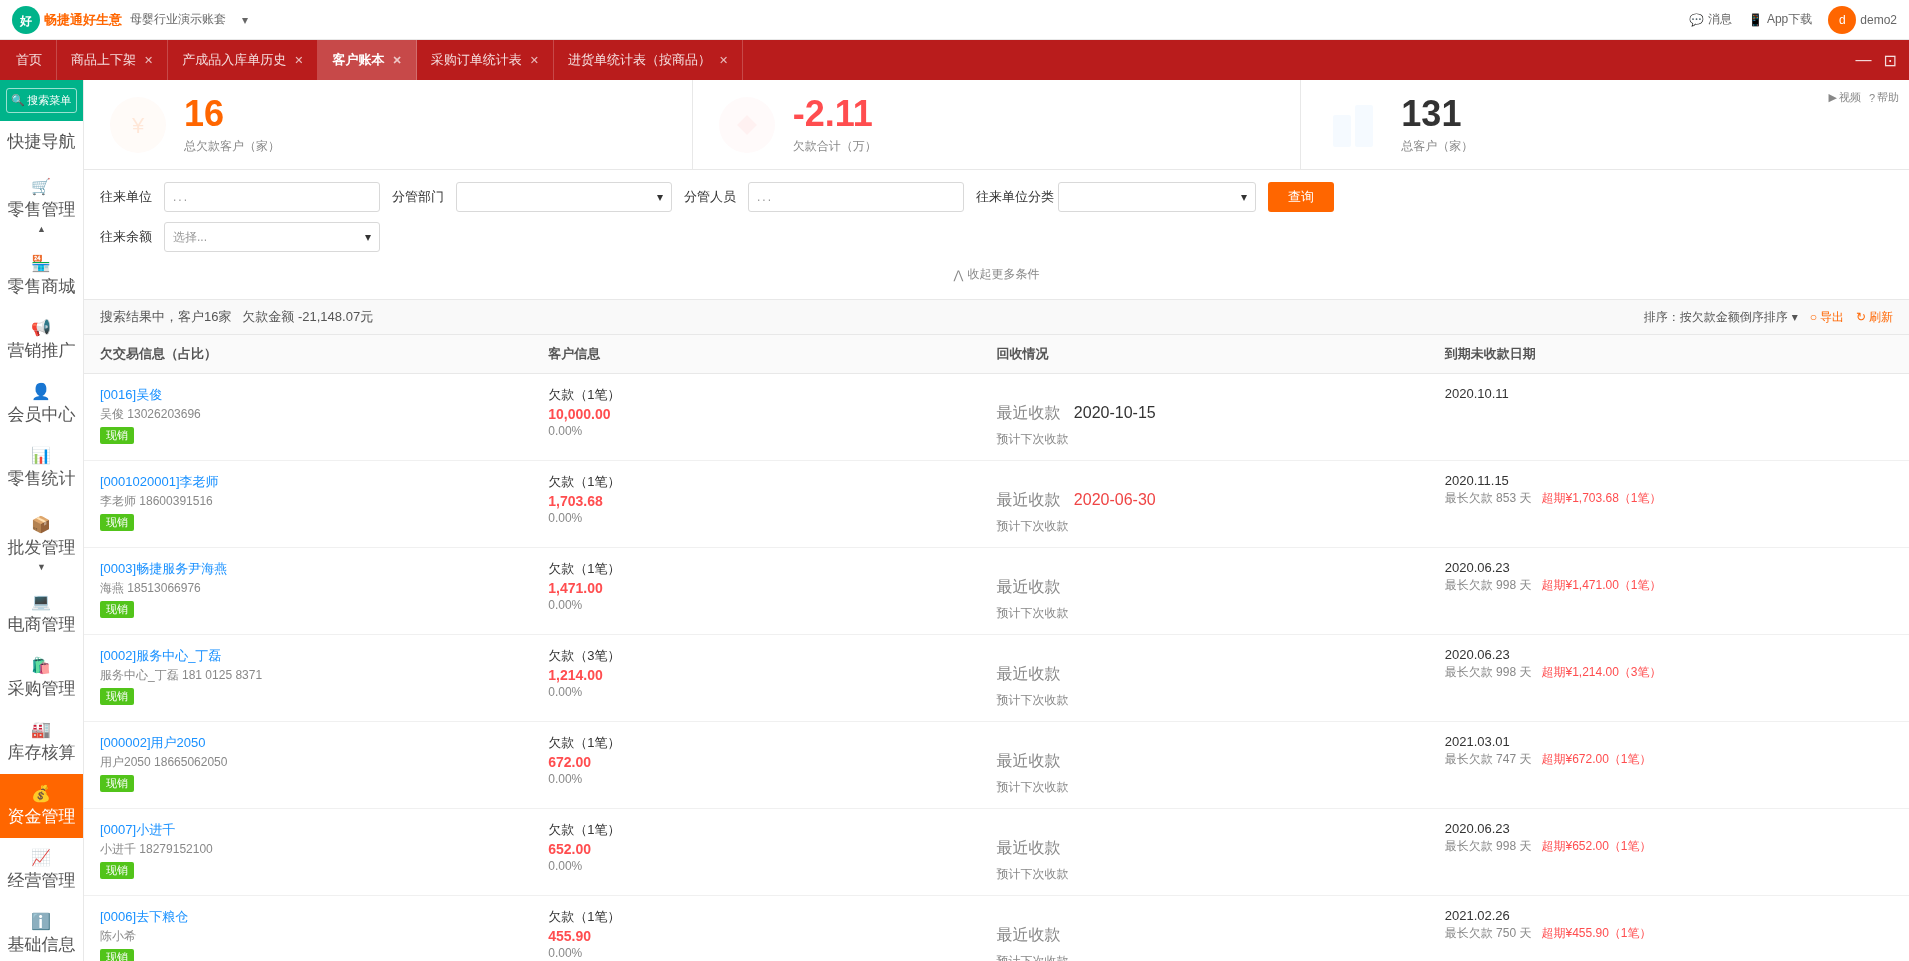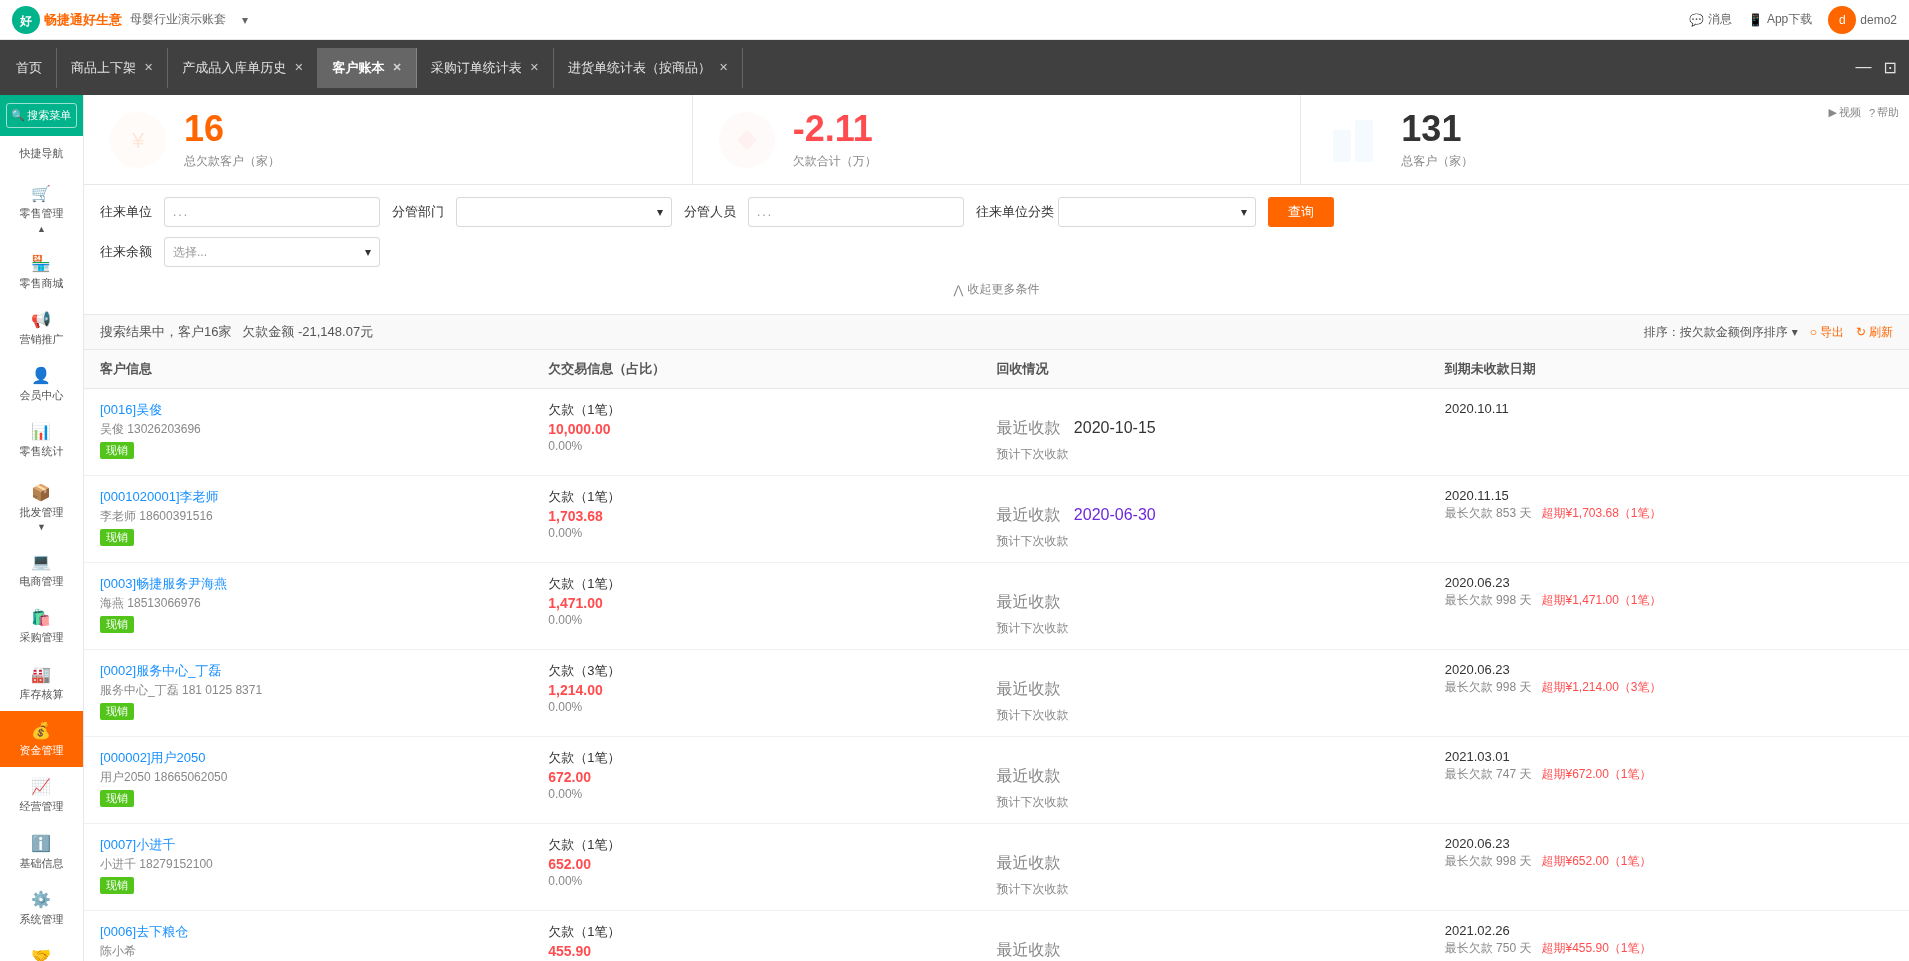--- a/index.html
+++ b/index.html
@@ -9,40 +9,40 @@
     .top-bar { display: flex; align-items: center; justify-content: space-between; background: #fff; height: 40px; padding: 0 12px; border-bottom: 1px solid #e8e8e8; }
     .top-bar-left { display: flex; align-items: center; gap: 8px; }
     .logo-area { display: flex; align-items: center; gap: 4px; }
     .logo-text { color: #ff6600; font-weight: bold; font-size: 13px; }
     .store-select { font-size: 12px; color: #666; cursor: pointer; display: flex; align-items: center; gap: 16px; }
     .top-bar-right { display: flex; align-items: center; gap: 16px; }
     .top-action { display: flex; align-items: center; gap: 4px; font-size: 12px; color: #666; cursor: pointer; }
     .avatar { width: 28px; height: 28px; border-radius: 50%; background: #ff6600; display: flex; align-items: center; justify-content: center; color: #fff; font-size: 12px; }
 
     
-    .nav-tabs { display: flex; align-items: center; background: #404040; height: 55px; padding: 0 8px; }
+    .nav-tabs { display: flex; align-items: center; background: #b91c1c; height: 40px; padding: 0 8px; }
     .nav-tab { display: flex; align-items: center; gap: 4px; padding: 0 14px; height: 40px; font-size: 13px; color: rgba(255,255,255,0.85); cursor: pointer; border-right: 1px solid rgba(255,255,255,0.2); white-space: nowrap; }
     .nav-tab:first-child { padding: 0 14px 0 8px; }
     .nav-tab.active { background: rgba(255,255,255,0.2); color: #fff; font-weight: bold; }
     .nav-tab .close-x { font-size: 11px; color: rgba(255,255,255,0.7); margin-left: 4px; }
     .nav-tab-spacer { flex: 1; }
     .nav-tab-actions { display: flex; gap: 4px; }
     .nav-tab-action { color: rgba(255,255,255,0.85); cursor: pointer; font-size: 16px; padding: 2px 4px; }
 
     
     .main-layout { display: flex; height: calc(100vh - 80px); }
 
     
     .sidebar { width: 84px; background: #fff; border-right: 1px solid #e8e8e8; display: flex; flex-direction: column; overflow-y: auto; }
     .sidebar-search { padding: 8px 6px; background: #00b38a; }
     .sidebar-search-btn { width: 100%; background: none; border: 1px solid rgba(255,255,255,0.6); color: #fff; border-radius: 3px; padding: 4px; font-size: 11px; cursor: pointer; display: flex; align-items: center; justify-content: center; gap: 2px; }
     .sidebar-item { padding: 10px 4px; text-align: center; cursor: pointer; font-size: 12px; color: #555; display: flex; flex-direction: column; align-items: center; gap: 3px; }
     .sidebar-item.active { background: #ff6600; color: #fff; }
     .sidebar-item .s-icon { font-size: 16px; }
-    .sidebar-item .s-label { font-size: 11px; line-height: 1.3; }
+    .sidebar-item .s-label { font-size: 17px; line-height: 1.3; }
     .sidebar-divider { height: 1px; background: #f0f0f0; margin: 2px 6px; }
 
     
     .content { flex: 1; overflow: auto; display: flex; flex-direction: column; }
 
     
     .stats-row { display: flex; background: #fff; border-bottom: 1px solid #e8e8e8; min-height: 90px; }
     .stat-card { flex: 1; display: flex; align-items: center; gap: 16px; padding: 16px 24px; border-right: 1px solid #e8e8e8; position: relative; }
     .stat-card:last-child { border-right: none; }
     .stat-icon { width: 60px; height: 60px; display: flex; align-items: center; justify-content: center; opacity: 0.15; }
@@ -356,22 +356,22 @@
         </div>
         <div class="action-btn orange">
           <span>↻</span>
           <span>刷新</span>
         </div>
       </div>
     </div>
 
     <div class="data-table">
       <div class="table-header">
+        <div>欠交易信息（占比）</div>
         <div>客户信息</div>
-        <div>欠交易信息（占比）</div>
         <div>回收情况</div>
         <div>到期未收款日期</div>
       </div>
 
       <div id="table-body">
           <div class="table-row">
     <div>
       <a class="customer-name-link">[0016]吴俊</a>
       <div class="customer-meta">吴俊 13026203696</div>
       <span class="tag-green">现销</span>
@@ -394,21 +394,21 @@
       <a class="customer-name-link">[0001020001]李老师</a>
       <div class="customer-meta">李老师 18600391516</div>
       <span class="tag-green">现销</span>
     </div>
     <div>
       <div class="debt-count">欠款（1笔）</div>
       <div class="debt-amount">1,703.68</div>
       <div class="debt-percent">0.00%</div>
     </div>
     <div>
-      <div class="repay-latest">最近收款 &nbsp; <span style="color:#6d28d9;">2020-06-30</span></div>
+      <div class="repay-latest">最近收款 &nbsp; <span style="color:#ef4444;">2020-06-30</span></div>
       <div class="repay-next">预计下次收款</div>
     </div>
     <div>
       <div class="due-date">2020.11.15</div>
       <div class="due-days">最长欠款 853 天 &nbsp; <a class="due-overdue">超期¥1,703.68（1笔）</a></div>
     </div>
   </div>
           <div class="table-row">
     <div>
       <a class="customer-name-link">[0003]畅捷服务尹海燕</a>

